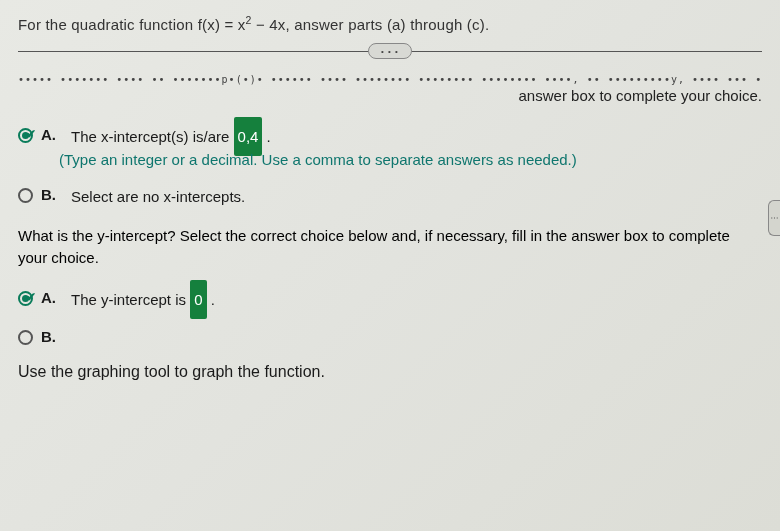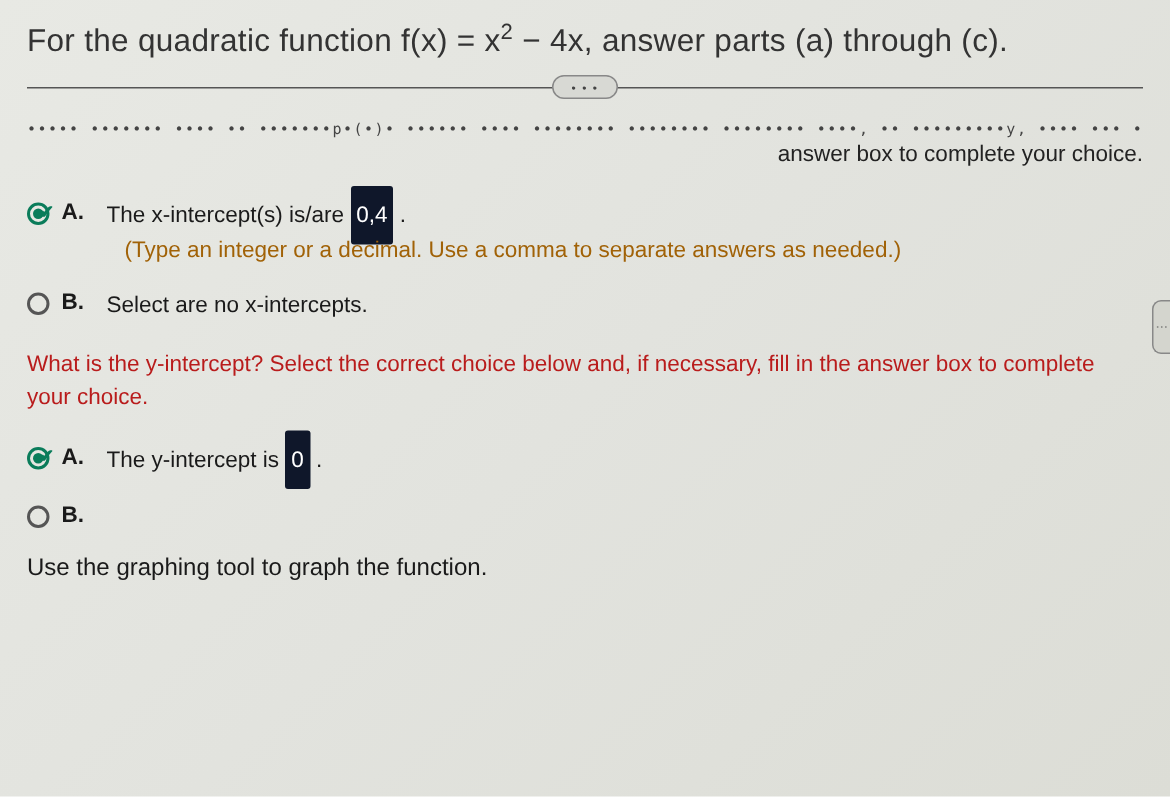--- a/index.html
+++ b/index.html
@@ -11,21 +11,21 @@
       width: 780px;
       height: 531px;
       background: linear-gradient(135deg, #e8e9e4 0%, #e2e3de 50%, #dcddd6 100%);
       font-family: Arial, sans-serif;
       color: #1a1a1a;
       padding: 14px 18px;
       position: relative;
       overflow: hidden;
     }
     .question-header {
-      font-size: 21px;
+      font-size: 15px;
       color: #333;
       margin-bottom: 18px;
       letter-spacing: 0.2px;
     }
     .divider {
       border: none;
       border-top: 1px solid #555;
       margin-bottom: 8px;
       position: relative;
     }
@@ -108,34 +108,34 @@
       margin-right: 12px;
       min-width: 18px;
     }
     .choice-text {
       font-size: 15px;
       color: #1a1a1a;
       line-height: 1.4;
     }
     .hint {
       font-size: 15px;
-      color: #a16207;
-      margin-left: 65px;
+      color: #0f766e;
+      margin-left: 41px;
       margin-top: 2px;
     }
     .answer-highlight {
-      background: #0f172a;
+      background: #15803d;
       color: #fff;
       padding: 11px 4px;
       border-radius: 2px;
       font-weight: normal;
     }
     .question-prompt {
       font-size: 15px;
-      color: #b91c1c;
+      color: #000000;
       line-height: 1.45;
       margin-bottom: 20px;
       margin-top: 6px;
     }
     .side-handle {
       position: absolute;
       right: 0;
       top: 200px;
       width: 12px;
       height: 36px;

